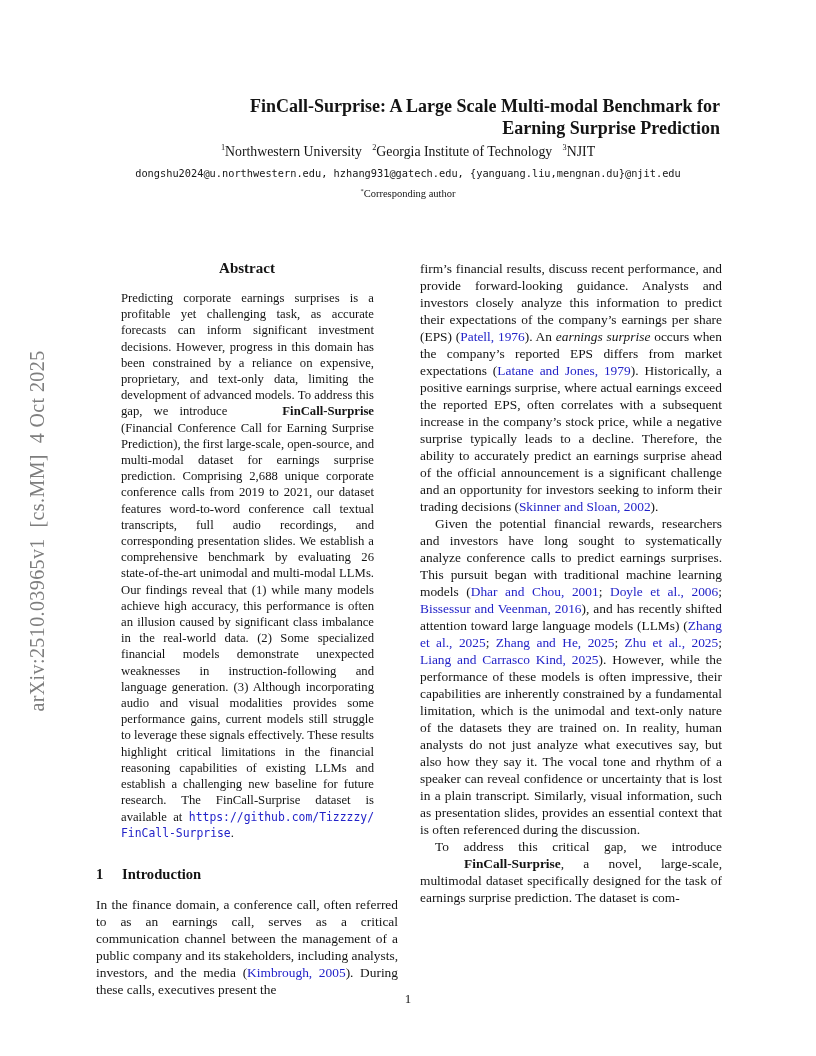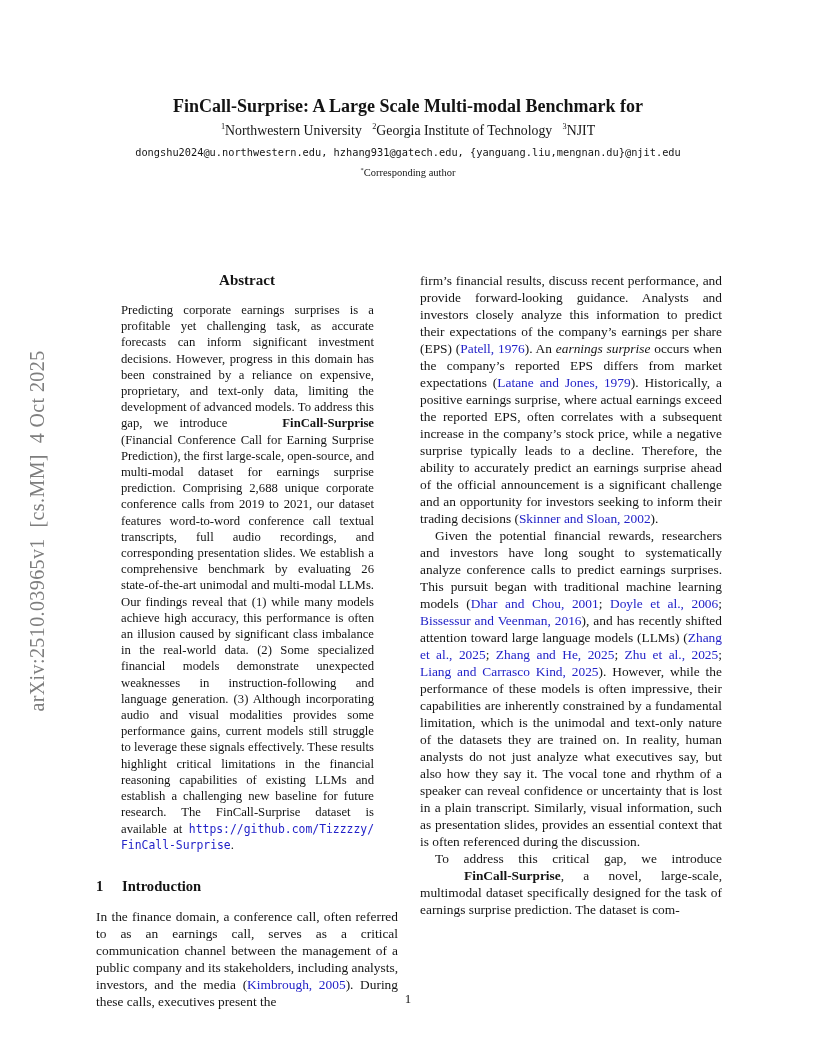--- a/index.html
+++ b/index.html
@@ -22,29 +22,29 @@
   .watermark{
     position:absolute;left:37px;top:531px;
     transform:translate(-50%,-50%) rotate(-90deg);
     white-space:nowrap;
     font-size:20px;letter-spacing:0.4px;
     color:var(--watermark-color);
   }
 
   
   .header{position:absolute;left:96px;top:0;width:624px;}
-  .title{margin:96px 0 0 0;text-align:center;font-size:18px;line-height:21.5px;font-weight:bold;}
+  .title{margin:96px 0 0 0;text-align:right;font-size:18px;line-height:21.5px;font-weight:bold;}
   .title-line{display:block;}
   .authors{margin-top:21px;text-align:center;font-size:13.8px;font-weight:bold;}
   .affils{margin-top:5px;text-align:center;font-size:13.8px;}
   .emails{margin-top:7px;text-align:center;font-size:10.3px;font-family:"DejaVu Sans Mono",monospace;}
   .corresp{margin-top:9px;text-align:center;font-size:10.5px;}
 
   
-  .col{position:absolute;top:272px;width:302px;}
+  .col{position:absolute;top:260px;width:302px;}
   .col-left{left:96px;}
   .col-right{left:420px;}
 
   .abs-heading{margin:0 0 13px 0;text-align:center;font-size:15px;font-weight:bold;}
   .abs-body{margin:0 24px 0 25px;font-size:12.7px;line-height:16.2px;text-align:justify;}
 
   .sec-heading{margin:25px 0 13px 0;font-size:14.6px;font-weight:bold;}
   .sec-num{display:inline-block;width:26px;}
 
   .body-par{margin:0;font-size:13.4px;line-height:17px;text-align:justify;}
@@ -68,20 +68,21 @@
 </head>
 <body>
 
 <div class="page">
 
   <div class="watermark">arXiv:2510.03965v1&nbsp;&nbsp;[cs.MM]&nbsp;&nbsp;4 Oct 2025</div>
 
   <header class="header">
     <h1 class="title">
       <span class="title-line">FinCall-Surprise: A Large Scale Multi-modal Benchmark for</span>
+      <span class="title-line">Earning Surprise Prediction</span>
     </h1>
     <div class="affils"><span class="seg-sup">1</span><span class="seg-plain">Northwestern University&nbsp;&nbsp;&nbsp;</span><span class="seg-sup">2</span><span class="seg-plain">Georgia Institute of Technology&nbsp;&nbsp;&nbsp;</span><span class="seg-sup">3</span><span class="seg-plain">NJIT</span></div>
     <div class="emails">dongshu2024@u.northwestern.edu, hzhang931@gatech.edu, {yanguang.liu,mengnan.du}@njit.edu</div>
     <div class="corresp"><span class="seg-sup">*</span><span class="seg-plain">Corresponding author</span></div>
   </header>
 
   <section class="col col-left">
     <h2 class="abs-heading">Abstract</h2>
     <p class="abs-body"><span class="seg-plain">Predicting corporate earnings surprises is a profitable yet challenging task, as accurate forecasts can inform significant investment decisions. However, progress in this domain has been constrained by a reliance on expensive, proprietary, and text-only data, limiting the development of advanced models. To address this gap, we introduce </span><span class="seg-bold">FinCall-Surprise</span><span class="seg-plain"> (Financial Conference Call for Earning Surprise Prediction), the first large-scale, open-source, and multi-modal dataset for earnings surprise prediction. Comprising 2,688 unique corporate conference calls from 2019 to 2021, our dataset features word-to-word conference call textual transcripts, full audio recordings, and corresponding presentation slides. We establish a comprehensive benchmark by evaluating 26 state-of-the-art unimodal and multi-modal LLMs. Our findings reveal that (1) while many models achieve high accuracy, this performance is often an illusion caused by significant class imbalance in the real-world data. (2) Some specialized financial models demonstrate unexpected weaknesses in instruction-following and language generation. (3) Although incorporating audio and visual modalities provides some performance gains, current models still struggle to leverage these signals effectively. These results highlight critical limitations in the financial reasoning capabilities of existing LLMs and establish a challenging new baseline for future research. The FinCall-Surprise dataset is available at </span><span class="seg-url">https://github.com/Tizzzzy/FinCall-Surprise</span><span class="seg-plain">.</span></p>
     <h3 class="sec-heading">

